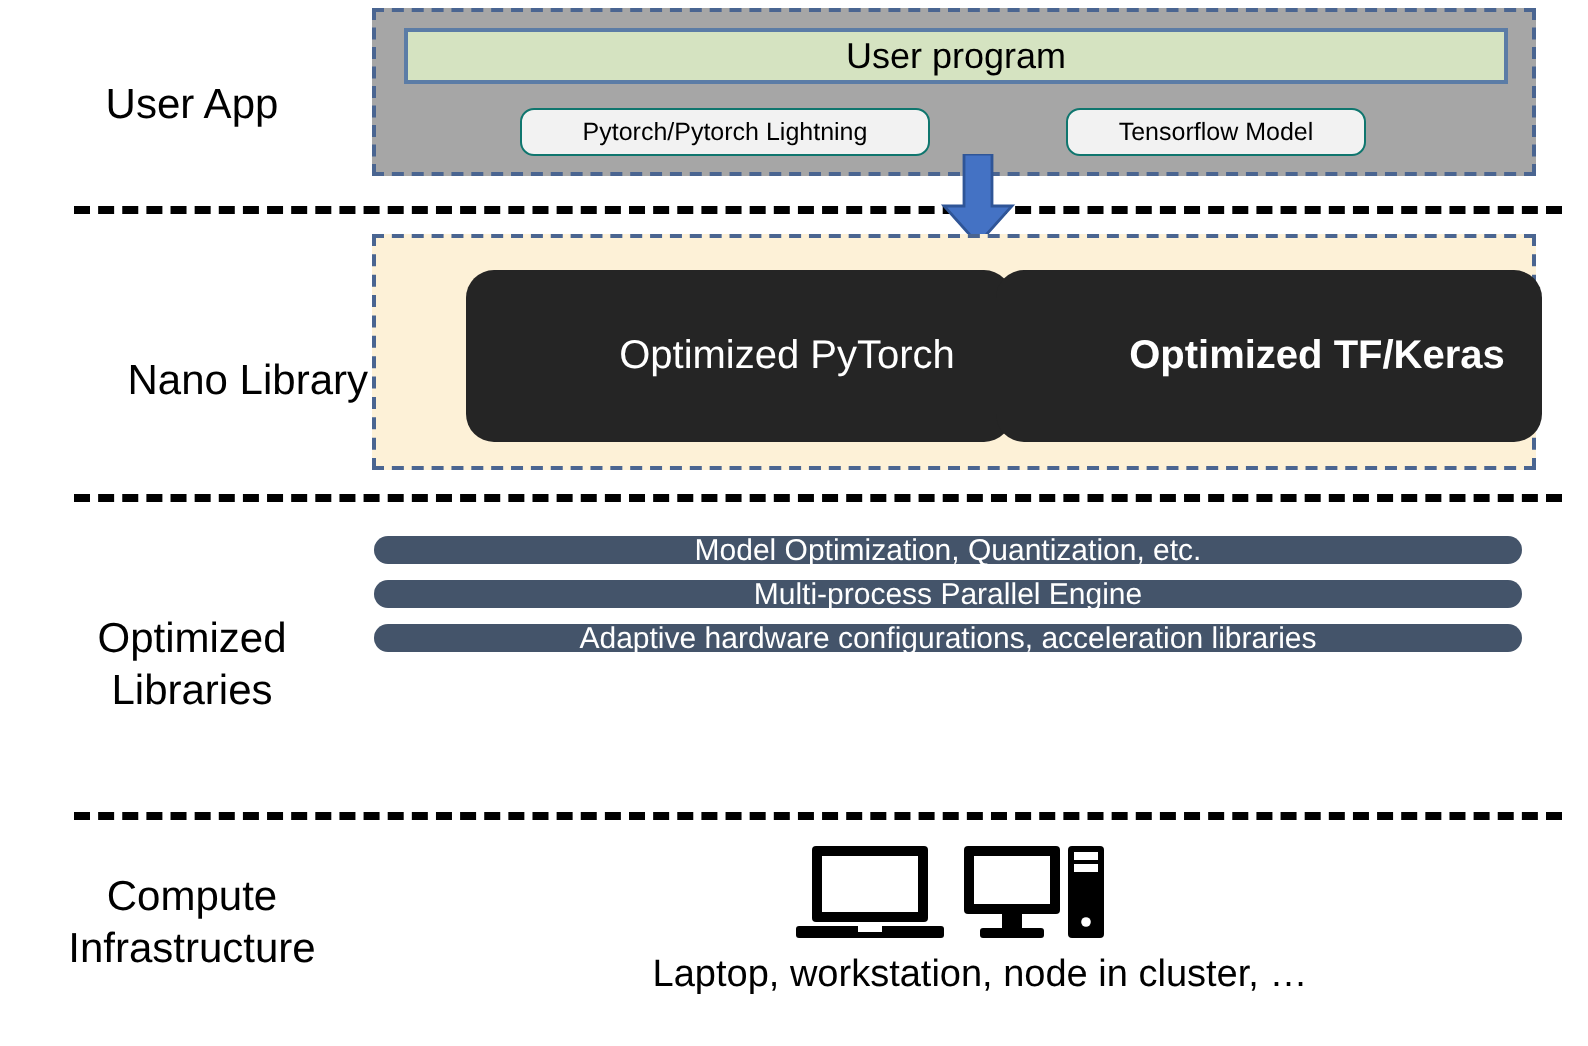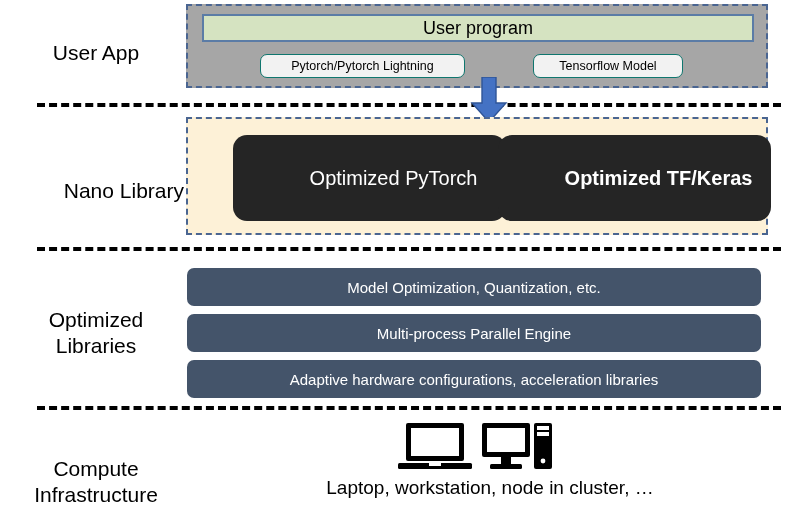--- a/index.html
+++ b/index.html
@@ -24,21 +24,21 @@
     position: absolute;
     color: #000000;
     font-size: 21px;
     line-height: 26px;
     text-align: center;
     white-space: pre-line;
   }
   #label-user-app      { left: 8px;  top: 40px;  width: 176px; }
   #label-nano-library  { left: 8px;  top: 178px; width: 176px; text-align: right; }
   #label-optimized     { left: 8px;  top: 307px; width: 176px; }
-  #label-compute       { left: 8px;  top: 456px; width: 176px; }
+  #label-compute       { left: 8px;  top: 436px; width: 176px; }
 
   
   .separator {
     position: absolute;
     left: 37px;
     width: 744px;
     height: 0;
     border-top: 4px dashed #000000;
   }
   #sep-1 { top: 103px; }
@@ -126,21 +126,21 @@
 
   
   #optimized-stack {
     position: absolute;
     left: 187px;
     top: 268px;
     width: 574px;
   }
   .opt-bar {
     width: 574px;
-    height: 38px;
+    height: 14px;
     margin-bottom: 8px;
     background: #44546a;
     border-radius: 7px;
     display: flex;
     align-items: center;
     justify-content: center;
     color: #ffffff;
     font-size: 15px;
   }
 

